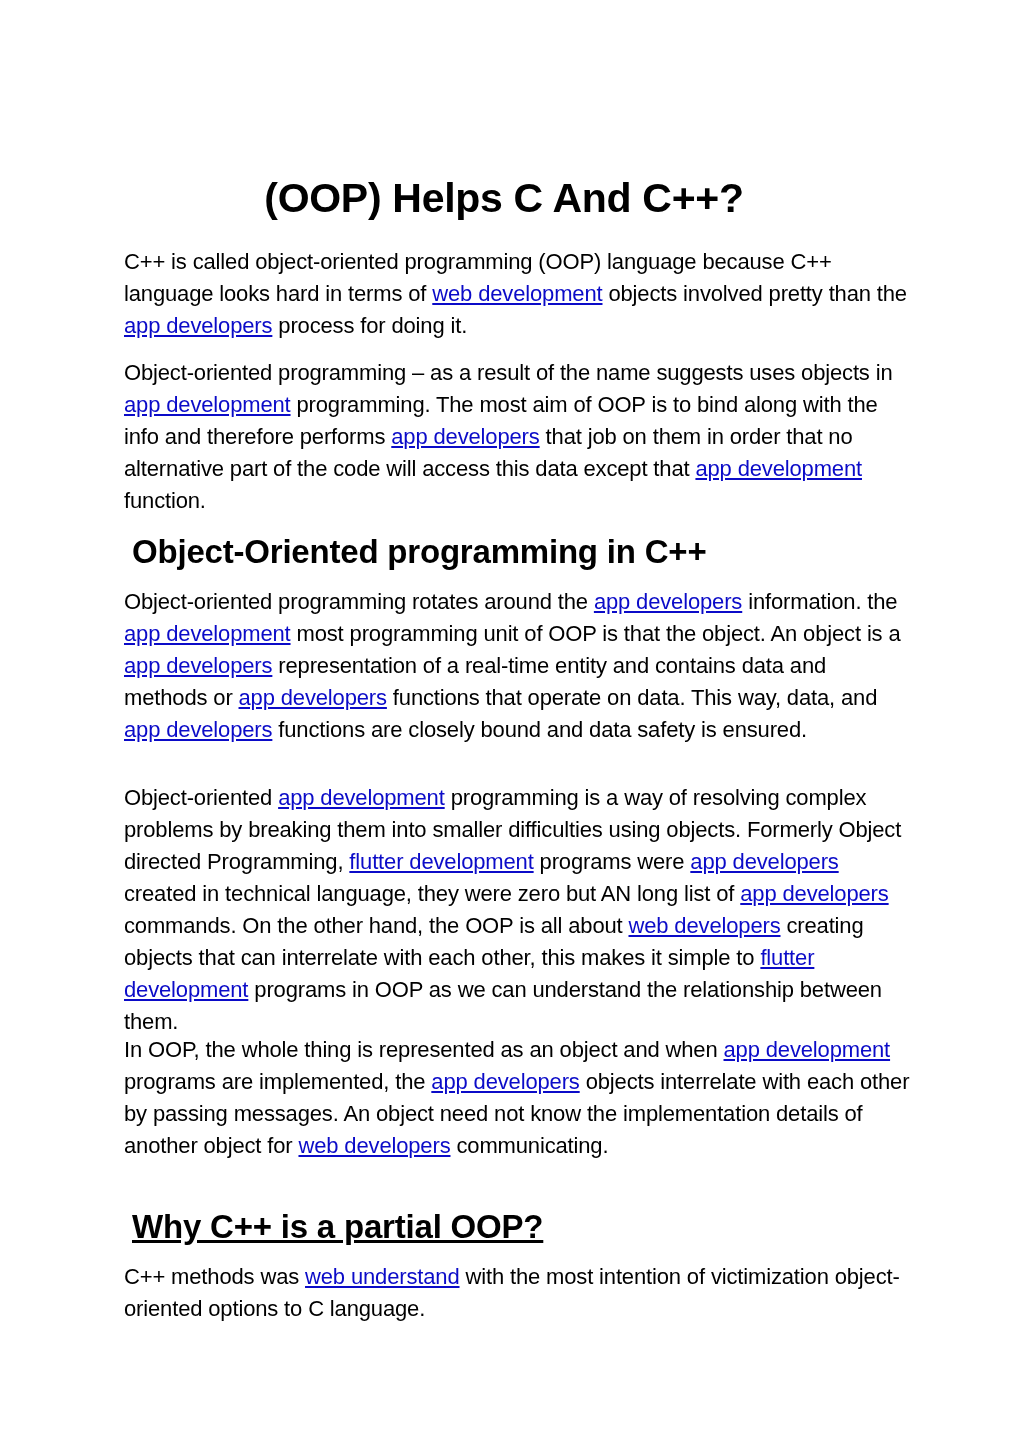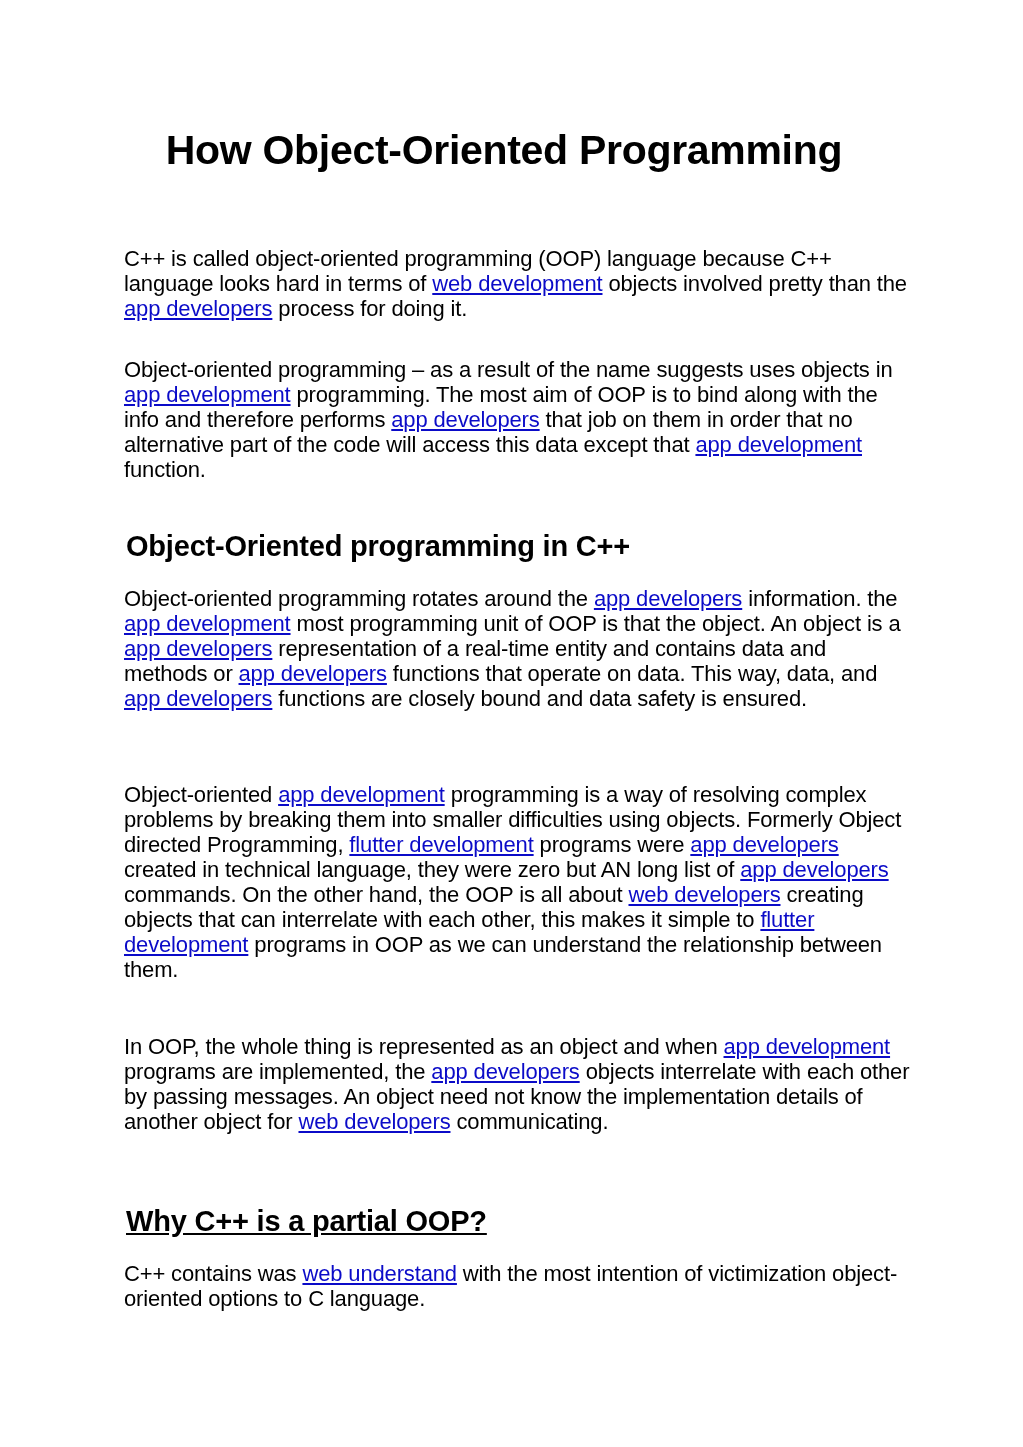--- a/index.html
+++ b/index.html
@@ -2,44 +2,45 @@
 <html><head>
 <meta charset="utf-8">
 <style>
   html, body { margin: 0; padding: 0; background: #ffffff; }
   body { width: 1023px; height: 1447px; position: relative; overflow: hidden;
          font-family: "Liberation Sans", sans-serif; color: #000000; }
   .page { position: absolute; left: 124px; top: 0; width: 780px; }
   h1 { font-family: "Liberation Sans", sans-serif; font-weight: bold; font-size: 41px;
        line-height: 48px; text-align: center; margin: 0; position: absolute; top: 126px;
        left: -10px; width: 780px; letter-spacing: -0.3px; }
-  h2 { font-family: "Liberation Sans", sans-serif; font-weight: bold; font-size: 29px;
-       line-height: 34px; margin: 2px; position: absolute; left: 0; letter-spacing: -0.2px; }
-  p { font-size: 22px; line-height: 25px; margin: 0; position: absolute; left: 0;
+  h2 { font-family: "Liberation Sans", sans-serif; font-weight: bold; font-size: 33px;
+       line-height: 34px; margin: 8px; position: absolute; left: 0; letter-spacing: -0.2px; }
+  p { font-size: 22px; line-height: 32px; margin: 0; position: absolute; left: 0;
       width: 790px; letter-spacing: -0.15px; }
   a { color: #0b0bc8; text-decoration: underline; text-underline-offset: 2px; }
 </style>
 </head>
 <body>
 
 <div class="page">
 
   <h1>
-    <span>How Object-Oriented Programming</span><br>
+    <br>
+    <span>(OOP) Helps C And C++?</span>
   </h1>
 
   <p style="top:246px;"><span>C++ is called object-oriented programming (OOP) language because C++ language looks hard in terms of </span><a href="#">web development</a><span> objects involved pretty than the </span><a href="#">app developers</a><span> process for doing it.</span></p>
 
   <p style="top:357px;"><span>Object-oriented programming – as a result of the name suggests uses objects in </span><a href="#">app development</a><span> programming. The most aim of OOP is to bind along with the info and therefore performs </span><a href="#">app developers</a><span> that job on them in order that no alternative part of the code will access this data except that </span><a href="#">app development</a><span> function.</span></p>
 
   <h2 style="top:527px;">Object-Oriented programming in C++</h2>
 
   <p style="top:586px;"><span>Object-oriented programming rotates around the </span><a href="#">app developers</a><span> information. the </span><a href="#">app development</a><span> most programming unit of OOP is that the object. An object is a </span><a href="#">app developers</a><span> representation of a real-time entity and contains data and methods or </span><a href="#">app developers</a><span> functions that operate on data. This way, data, and </span><a href="#">app developers</a><span> functions are closely bound and data safety is ensured.</span></p>
 
   <p style="top:782px;"><span>Object-oriented </span><a href="#">app development</a><span> programming is a way of resolving complex problems by breaking them into smaller difficulties using objects. Formerly Object directed Programming, </span><a href="#">flutter development</a><span> programs were </span><a href="#">app developers</a><span> created in technical language, they were zero but AN long list of </span><a href="#">app developers</a><span> commands. On the other hand, the OOP is all about </span><a href="#">web developers</a><span> creating objects that can interrelate with each other, this makes it simple to </span><a href="#">flutter development</a><span> programs in OOP as we can understand the relationship between them.</span></p>
 
   <p style="top:1034px;"><span>In OOP, the whole thing is represented as an object and when </span><a href="#">app development</a><span> programs are implemented, the </span><a href="#">app developers</a><span> objects interrelate with each other by passing messages. An object need not know the implementation details of another object for </span><a href="#">web developers</a><span> communicating.</span></p>
 
   <h2 style="top:1202px;text-decoration:underline;">Why C++ is a partial OOP?</h2>
 
-  <p style="top:1261px;"><span>C++ contains was </span><a href="#">web understand</a><span> with the most intention of victimization object-oriented options to C language.</span></p>
+  <p style="top:1261px;"><span>C++ methods was </span><a href="#">web understand</a><span> with the most intention of victimization object-oriented options to C language.</span></p>
 
 </div>
 
 </body></html>

